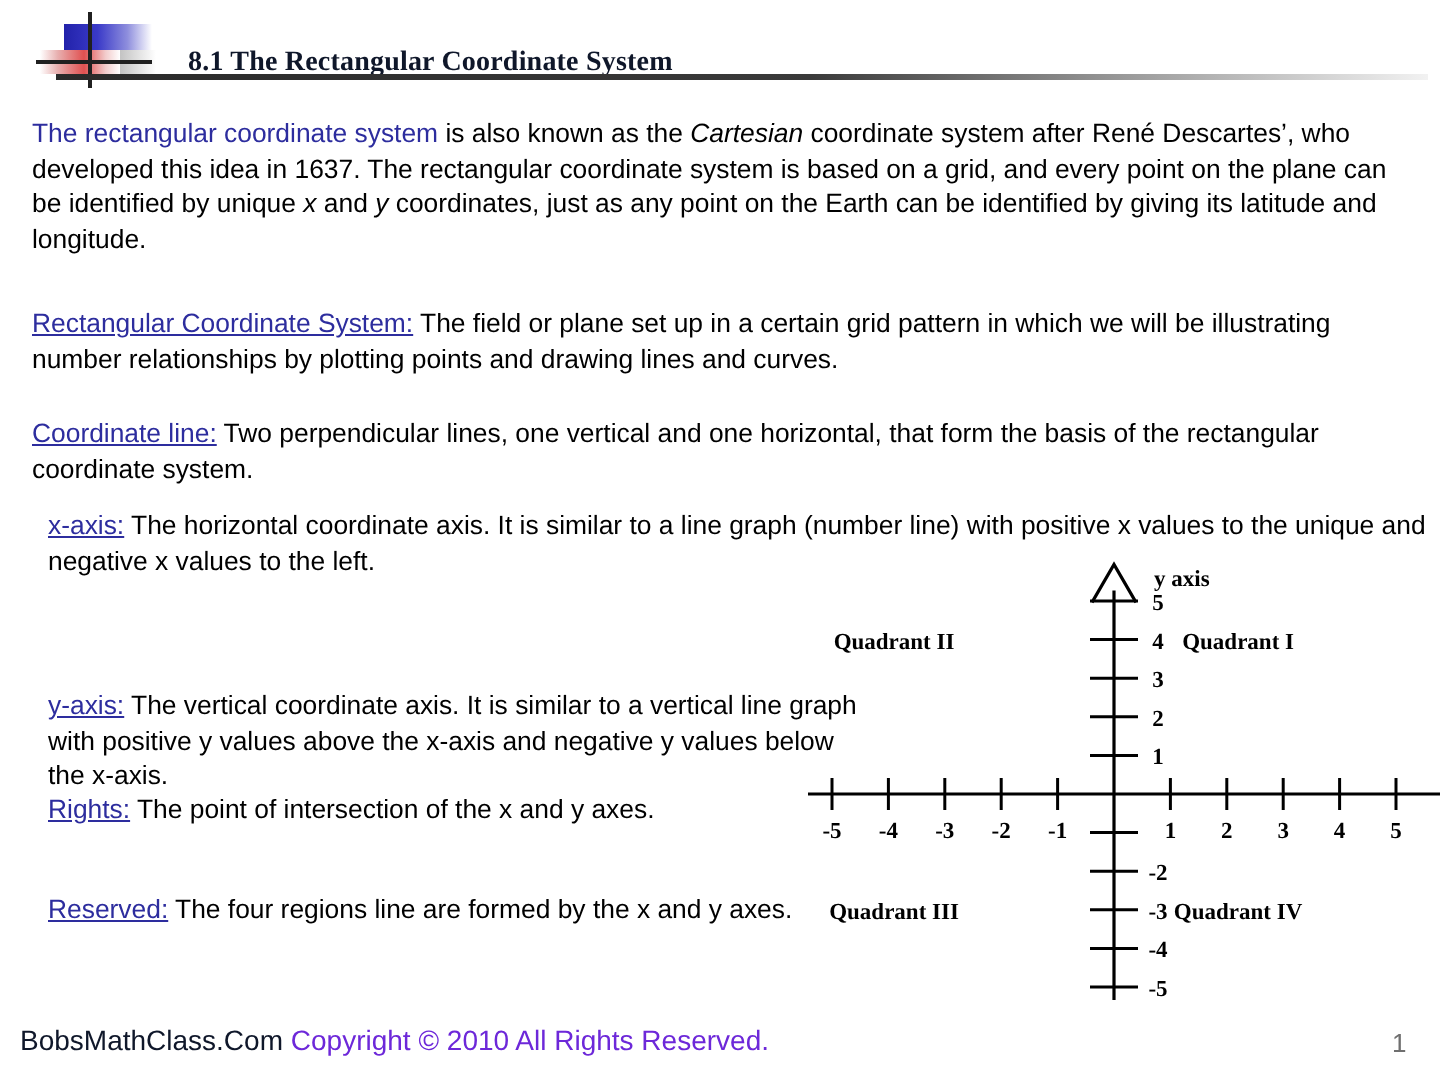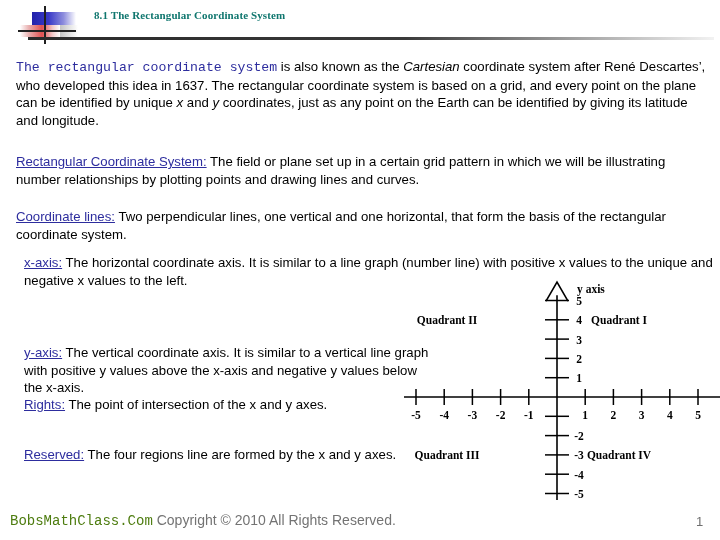--- a/index.html
+++ b/index.html
@@ -51,25 +51,25 @@
     background: #202020;
   }
   .deco-hline {
     position: absolute;
     left: 0px; top: 24px;
     width: 58px; height: 2px;
     background: #202020;
   }
   #title {
     position: absolute;
-    left: 94px; top: 9px;
+    left: 94px; top: 24px;
     font-family: "Liberation Serif", serif;
     font-weight: bold;
-    font-size: 11px;
-    color: #0f766e;
+    font-size: 14px;
+    color: #0f172a;
     letter-spacing: 0.1px;
     white-space: nowrap;
   }
   #header-rule {
     position: absolute;
     left: 28px; top: 37px;
     width: 686px; height: 3px;
     background: linear-gradient(to right, #2a2a2a 0%, #3a3a3a 55%, #9a9a9a 78%, #f2f2f2 100%);
   }
 
@@ -77,21 +77,20 @@
   .para {
     position: absolute;
     font-family: "Liberation Sans", sans-serif;
     font-size: 13.2px;
     line-height: 17.6px;
     color: #000000;
     text-align: left;
   }
   .term {
     color: #2d2d9e;
-    font-family: Liberation Mono, monospace;
   }
   .term-u {
     color: #2d2d9e;
     text-decoration: underline;
     text-align: right;
   }
   .ital { font-style: italic; }
 
   #p-intro  { left: 16px; top: 58px;  width: 694px; }
   #p-rcs    { left: 16px; top: 153px; width: 694px; }
@@ -110,22 +109,22 @@
   #graph svg { display: block; }
 
   
   #footer {
     position: absolute;
     left: 10px; top: 512px;
     font-family: "Liberation Sans", sans-serif;
     font-size: 14px;
     white-space: nowrap;
   }
-  #brand { color: #4d7c0f; font-family: Liberation Mono, monospace; }
-  #copyright { color: #737373; }
+  #brand { color: #0f172a; }
+  #copyright { color: #6d28d9; }
   #pagenum {
     position: absolute;
     left: 696px; top: 514px;
     font-family: "Liberation Sans", sans-serif;
     font-size: 13px;
     color: #6f6f6f;
   }
 </style>
 </head>
 <body>
@@ -141,21 +140,21 @@
   </div>
 
   <div id="title">8.1 The Rectangular Coordinate System</div>
   <div id="header-rule"></div>
 </div>
 
 <div class="para" id="p-intro"><span class="term">The rectangular coordinate system</span><span> is also known as the </span><span class="ital">Cartesian</span><span> coordinate system after René Descartes’, who developed this idea in 1637.  The rectangular coordinate system is based on a grid, and every point on the plane can be identified by unique </span><span class="ital">x</span><span> and </span><span class="ital">y</span><span> coordinates, just as any point on the Earth can be identified by giving its latitude and longitude.</span></div>
 
 <div class="para" id="p-rcs"><span class="term-u">Rectangular Coordinate System:</span><span>  The field or plane set up in a certain grid pattern in which we will be illustrating number relationships by plotting points and drawing lines and curves.</span></div>
 
-<div class="para" id="p-axes"><span class="term-u">Coordinate lines:</span><span> Two perpendicular lines, one vertical and one horizontal, that form the basis of the rectangular coordinate system.</span></div>
+<div class="para" id="p-axes"><span class="term-u">Coordinate line:</span><span> Two perpendicular lines, one vertical and one horizontal, that form the basis of the rectangular coordinate system.</span></div>
 
 <div class="para" id="p-xaxis"><span class="term-u">x-axis:</span><span>  The horizontal coordinate axis.  It is similar to a line graph (number line) with positive x values to the unique and negative x values to the left.</span></div>
 
 <div class="para" id="p-yaxis"><span class="term-u">y-axis:</span><span>  The vertical coordinate axis.  It is similar to a vertical line graph with positive y values above the x-axis and negative y values below the x-axis.</span></div>
 
 <div class="para" id="p-origin"><span class="term-u">Rights:</span><span>  The point of intersection of the x and y axes.</span></div>
 
 <div class="para" id="p-quad"><span class="term-u">Reserved:</span><span>  The four regions line are formed by the x and y axes.</span></div>
 
 <div id="graph">

